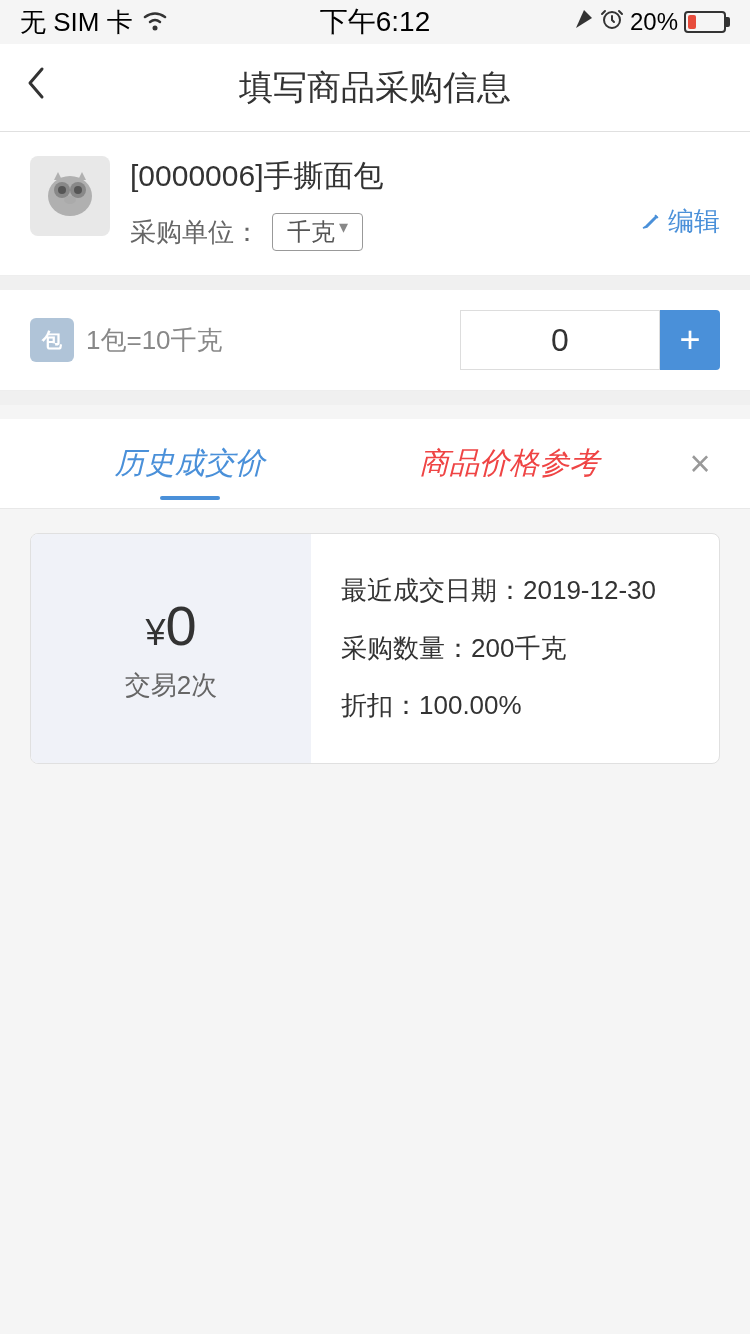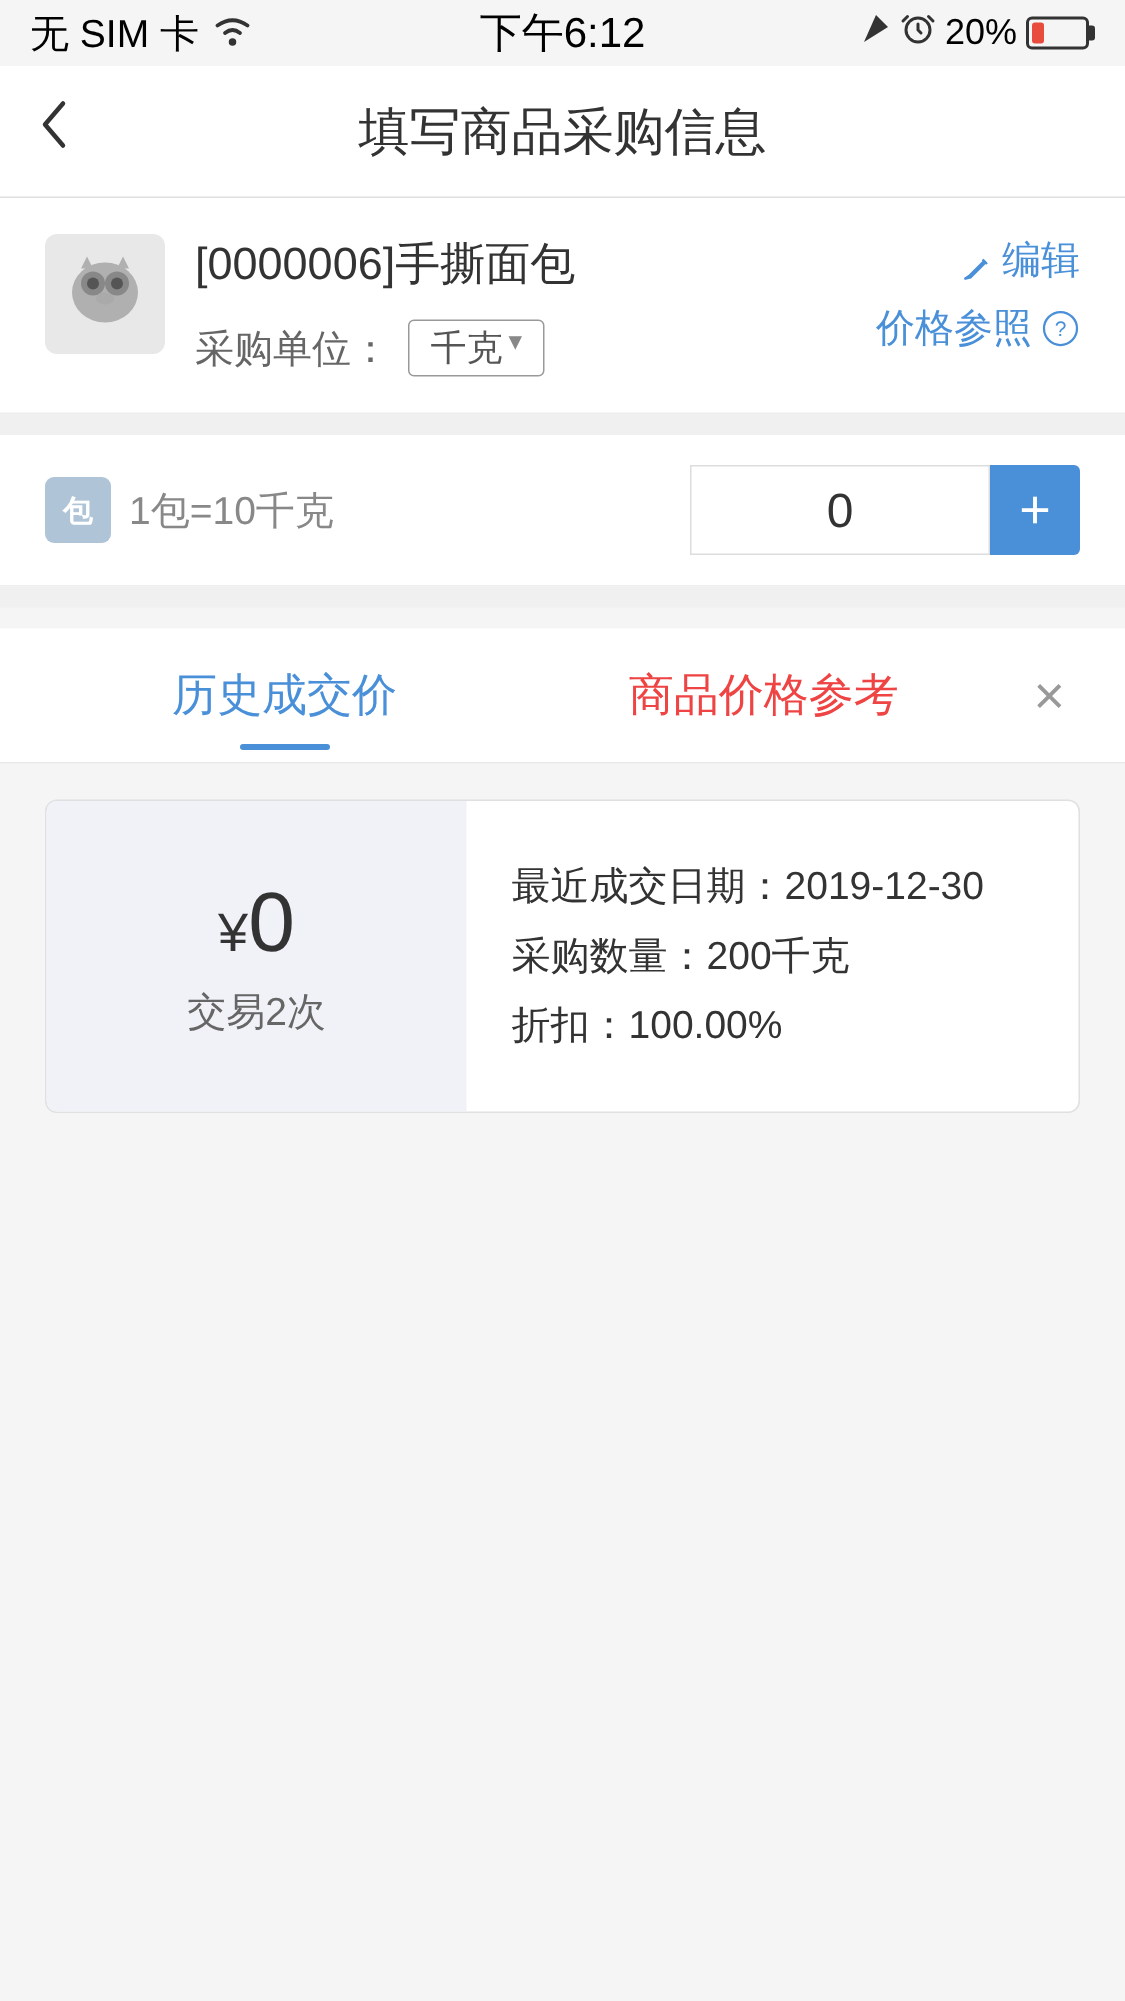--- a/index.html
+++ b/index.html
@@ -154,22 +154,23 @@
     }
     .unit-badge-arrow {
       font-size: 18px;
       color: #888;
     }
     .edit-link {
       font-size: 26px;
       color: #4a90d9;
       cursor: pointer;
       display: flex;
-      align-items: flex-end;
+      align-items: center;
       gap: 6px;
+      margin-top: 48px;
     }
     .price-ref-link {
       font-size: 26px;
       color: #4a90d9;
       cursor: pointer;
       display: flex;
       align-items: center;
       gap: 6px;
     }
     .product-right-col {
@@ -242,20 +243,21 @@
     
     .tabs-bar {
       background: #ffffff;
       display: flex;
       align-items: center;
       border-bottom: 1px solid #e8e8e8;
       padding: 0 30px;
       height: 90px;
       margin-top: 14px;
       position: relative;
+      font-style: italic;
     }
     .tab-item {
       flex: 1;
       text-align: center;
       font-size: 30px;
       color: #ef4444;
       padding-bottom: 16px;
       padding-top: 16px;
       cursor: pointer;
       position: relative;
@@ -316,21 +318,21 @@
     .price-trades {
       font-size: 26px;
       color: #666;
       margin-top: 10px;
     }
     .price-card-right {
       flex: 1;
       padding: 36px 30px;
       display: flex;
       flex-direction: column;
-      gap: 5px;
+      gap: 16px;
     }
     .price-detail-row {
       font-size: 26px;
       color: #555;
       line-height: 1.6;
     }
     .price-detail-label {
       color: #333;
     }
     .price-detail-value {
@@ -422,27 +424,20 @@
       </div>
     </div>
     <div class="product-right-col">
       <div class="edit-link">
         <svg width="22" height="22" viewBox="0 0 22 22" fill="none">
           <path d="M3 17L7 16L17 6L16 5L6 15L3 17Z" stroke="#4a90d9" stroke-width="1.5" fill="none"></path>
           <path d="M15 4L18 7" stroke="#4a90d9" stroke-width="1.5"></path>
         </svg>
         <span>编辑</span>
       </div>
-      <div class="price-ref-link">
-        <span>价格参照</span>
-        <svg width="26" height="26" viewBox="0 0 26 26" fill="none">
-          <circle cx="13" cy="13" r="11" stroke="#4a90d9" stroke-width="1.5"></circle>
-          <text x="13" y="18" text-anchor="middle" font-size="14" fill="#4a90d9">?</text>
-        </svg>
-      </div>
     </div>
   </div>
 </div>
 
 <div class="section-divider"></div>
 
 <div class="quantity-section">
   <div class="qty-label-group">
     <div class="qty-label-icon">
       <span>包</span>

